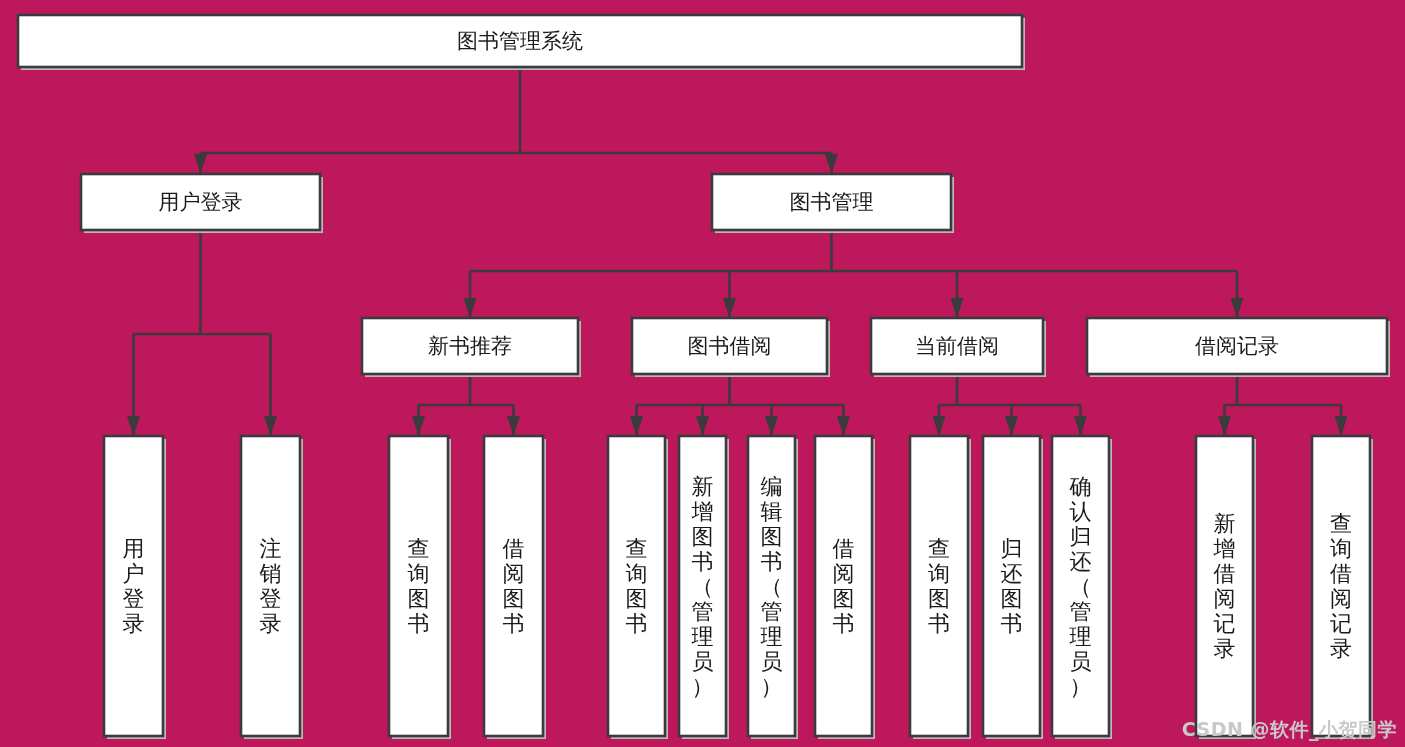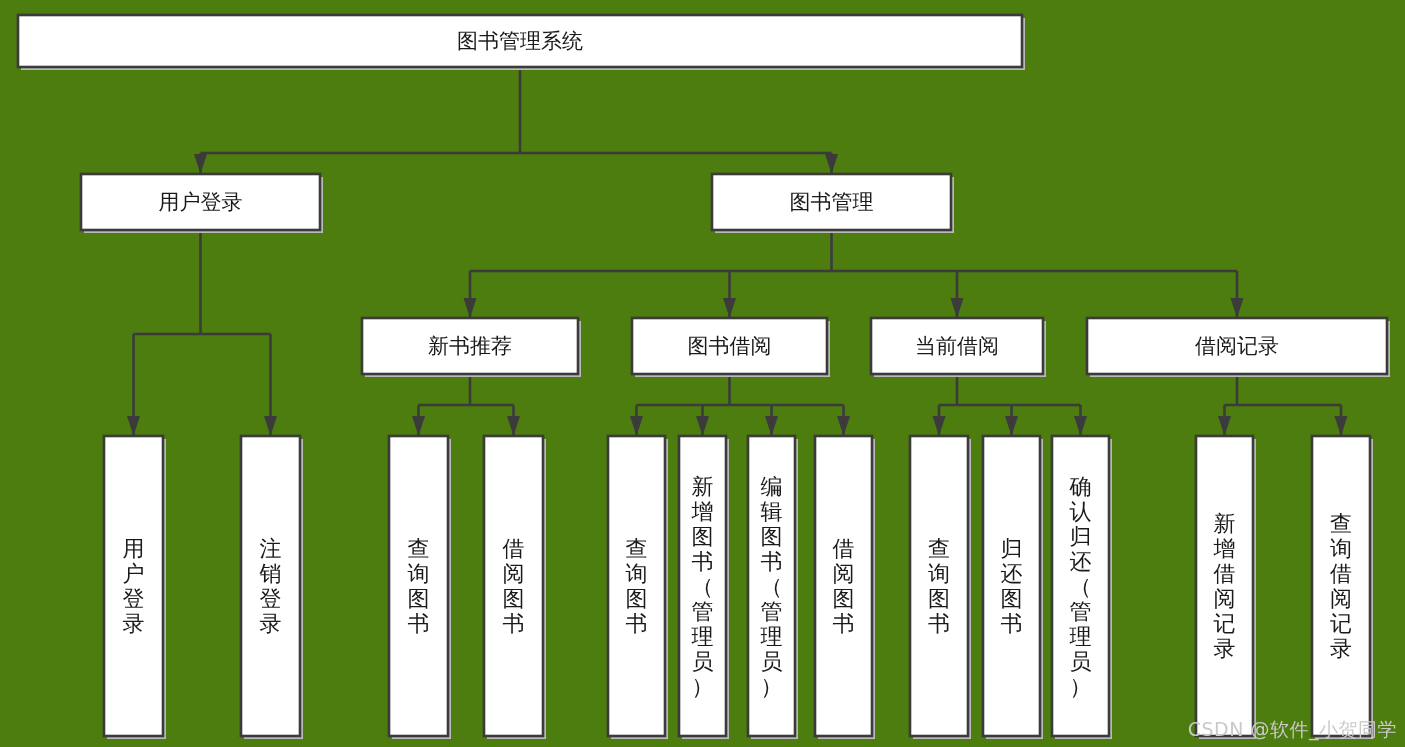--- a/index.html
+++ b/index.html
@@ -11,21 +11,21 @@
   body {
     width: 1405px;
     height: 747px;
     overflow: hidden;
     font-family: "DejaVu Sans", "Liberation Sans", sans-serif;
   }
   #diagram-root {
     position: relative;
     width: 1405px;
     height: 747px;
-    background: #4d7c0f;
+    background: #be185d;
   }
   svg#tree-svg {
     position: absolute;
     left: 0;
     top: 0;
     width: 1405px;
     height: 747px;
     display: block;
   }
   .node-box {
@@ -61,20 +61,21 @@
   .watermark {
     position: absolute;
     right: 8px;
     bottom: 4px;
     color: #c9c9c9;
     font-size: 19px;
     font-family: "DejaVu Sans", "Liberation Sans", sans-serif;
     letter-spacing: 0.5px;
     white-space: nowrap;
     user-select: none;
+    font-weight: bold;
   }
 </style>
 </head>
 <body>
 
 <div id="diagram-root">
   <svg id="tree-svg" viewBox="0 0 1405 747" xmlns="http://www.w3.org/2000/svg">
     <g id="connector-layer">
         <line x1="520" y1="67" x2="520" y2="153" class="connector"></line>
         <line x1="200.5" y1="153" x2="831.5" y2="153" class="connector"></line>

